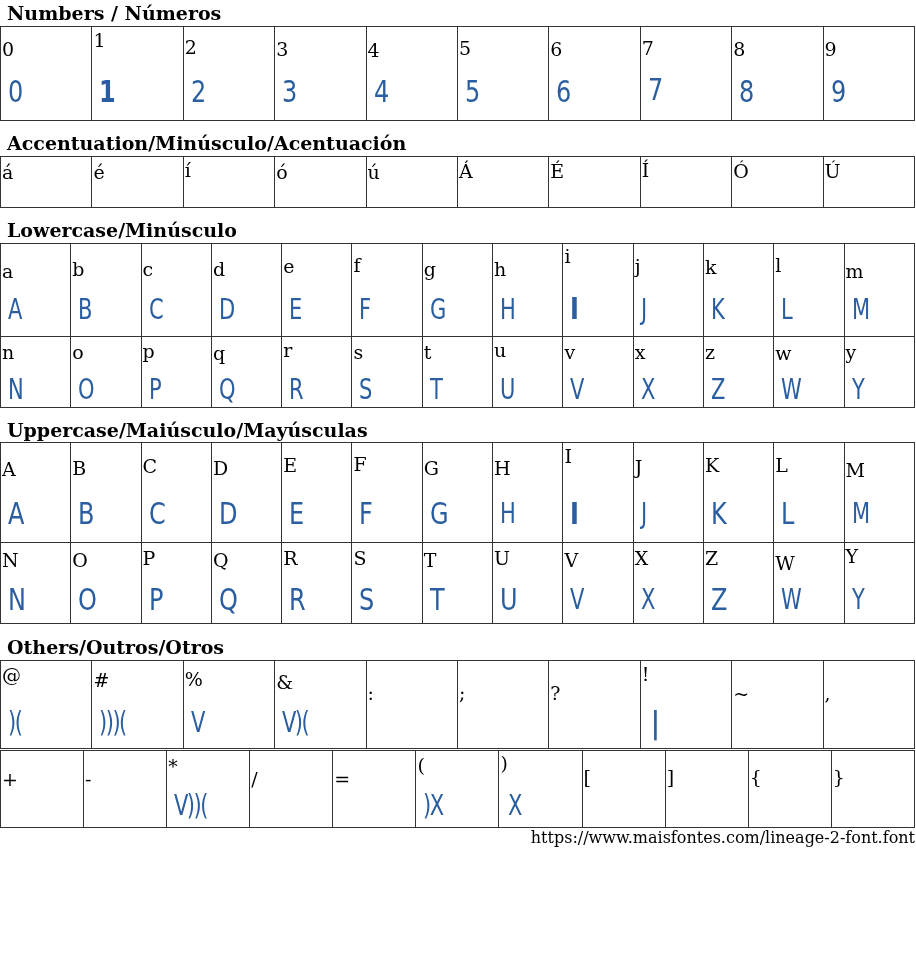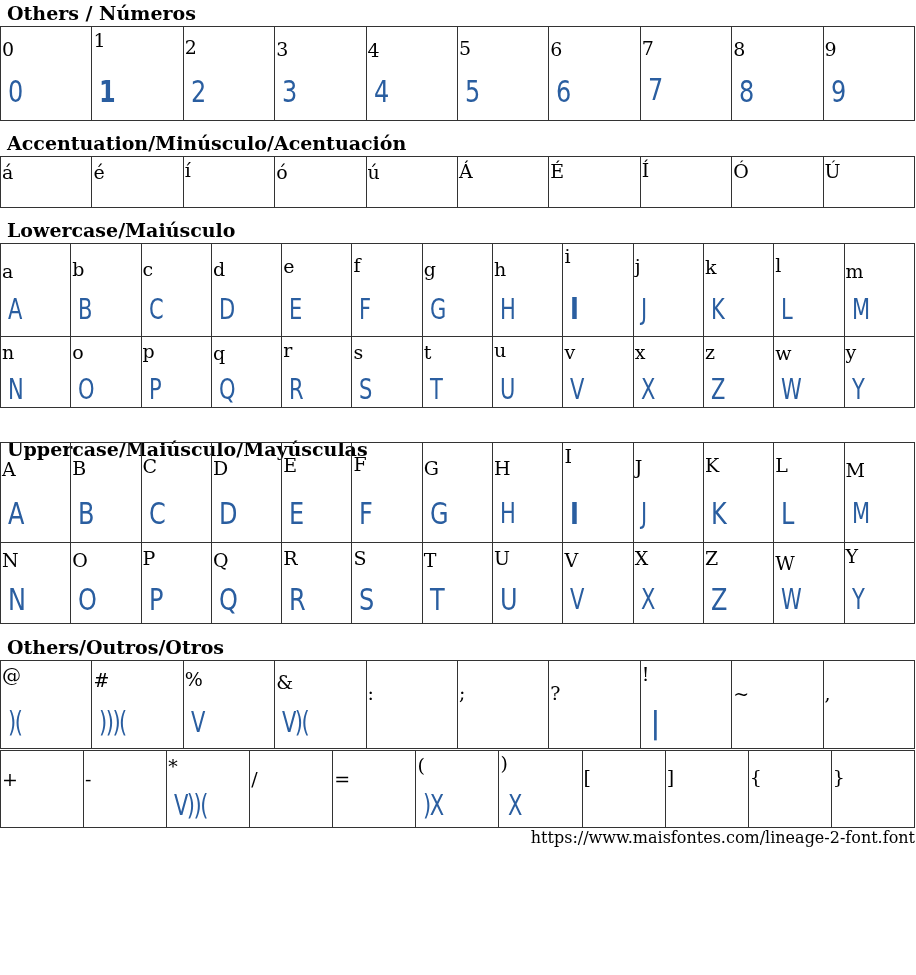--- a/index.html
+++ b/index.html
@@ -33,21 +33,21 @@
   .glyph.thin { font-weight: normal; font-size: 28px; transform: scaleX(0.75); }
   .glyph.bar { font-weight: bold; }
   .footer {
     position: absolute; right: 1px; top: 828px;
     font-family: "DejaVu Serif", serif; font-size: 16px; line-height: 20px; white-space: nowrap;
   }
 </style>
 </head>
 <body>
 
-<h2 class="section-title" style="top:2px;">Others / Números</h2>
+<h2 class="section-title" style="top:2px;">Numbers / Números</h2>
 <table class="grid" style="top:26px; width:915px;">
   <tbody>
       <tr style="height:94px;">
     <td style="width:90px;">
           <span class="lbl" style="top:12px;">0</span>
           <span class="glyph" style="top:48px;">0</span>
         </td>
     <td style="width:90px;">
           <span class="lbl" style="top:3px;">1</span>
           <span class="glyph bar" style="top:48px;">1</span>
@@ -119,21 +119,21 @@
     <td style="width:90px;">
           <span class="lbl" style="top:4px;">Ó</span>
         </td>
     <td style="width:90px;">
           <span class="lbl" style="top:4px;">Ú</span>
         </td>
   </tr>
 </tbody>
   </table>
 
-<h2 class="section-title" style="top:219px;">Lowercase/Maiúsculo</h2>
+<h2 class="section-title" style="top:219px;">Lowercase/Minúsculo</h2>
 <table class="grid" style="top:243px; width:915px;">
   <tbody>
       <tr style="height:93px;">
     <td style="width:69px;">
           <span class="lbl" style="top:17px;">a</span>
           <span class="glyph thin" style="top:49px;">A</span>
         </td>
     <td style="width:69px;">
           <span class="lbl" style="top:15px;">b</span>
           <span class="glyph thin" style="top:49px;">B</span>
@@ -233,21 +233,21 @@
           <span class="glyph thin" style="top:36px;">W</span>
         </td>
     <td>
           <span class="lbl" style="top:5px;">y</span>
           <span class="glyph thin" style="top:36px;">Y</span>
         </td>
   </tr>
 </tbody>
   </table>
 
-<h2 class="section-title" style="top:438px;">Uppercase/Maiúsculo/Mayúsculas</h2>
+<h2 class="section-title" style="top:419px;">Uppercase/Maiúsculo/Mayúsculas</h2>
 <table class="grid" style="top:442px; width:915px;">
   <tbody>
       <tr style="height:100px;">
     <td style="width:69px;">
           <span class="lbl" style="top:16px;">A</span>
           <span class="glyph" style="top:54px;">A</span>
         </td>
     <td style="width:69px;">
           <span class="lbl" style="top:15px;">B</span>
           <span class="glyph" style="top:54px;">B</span>

